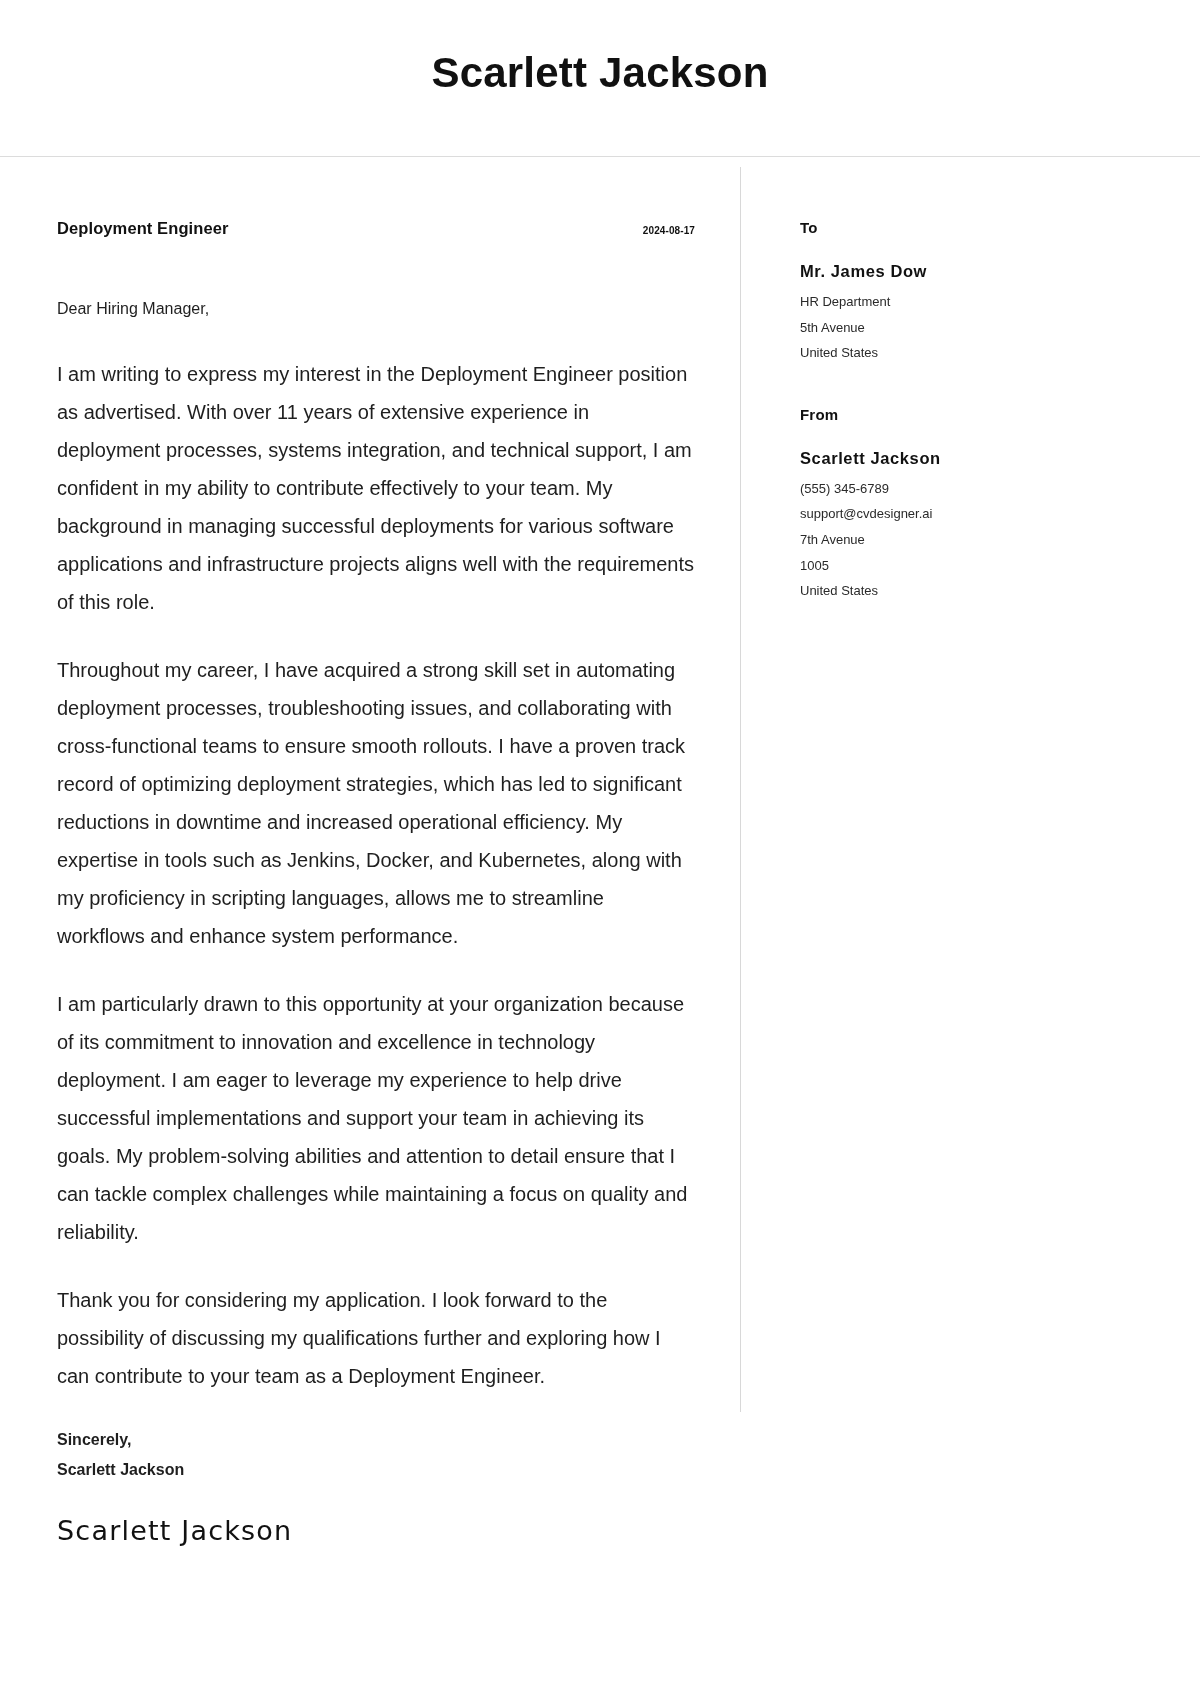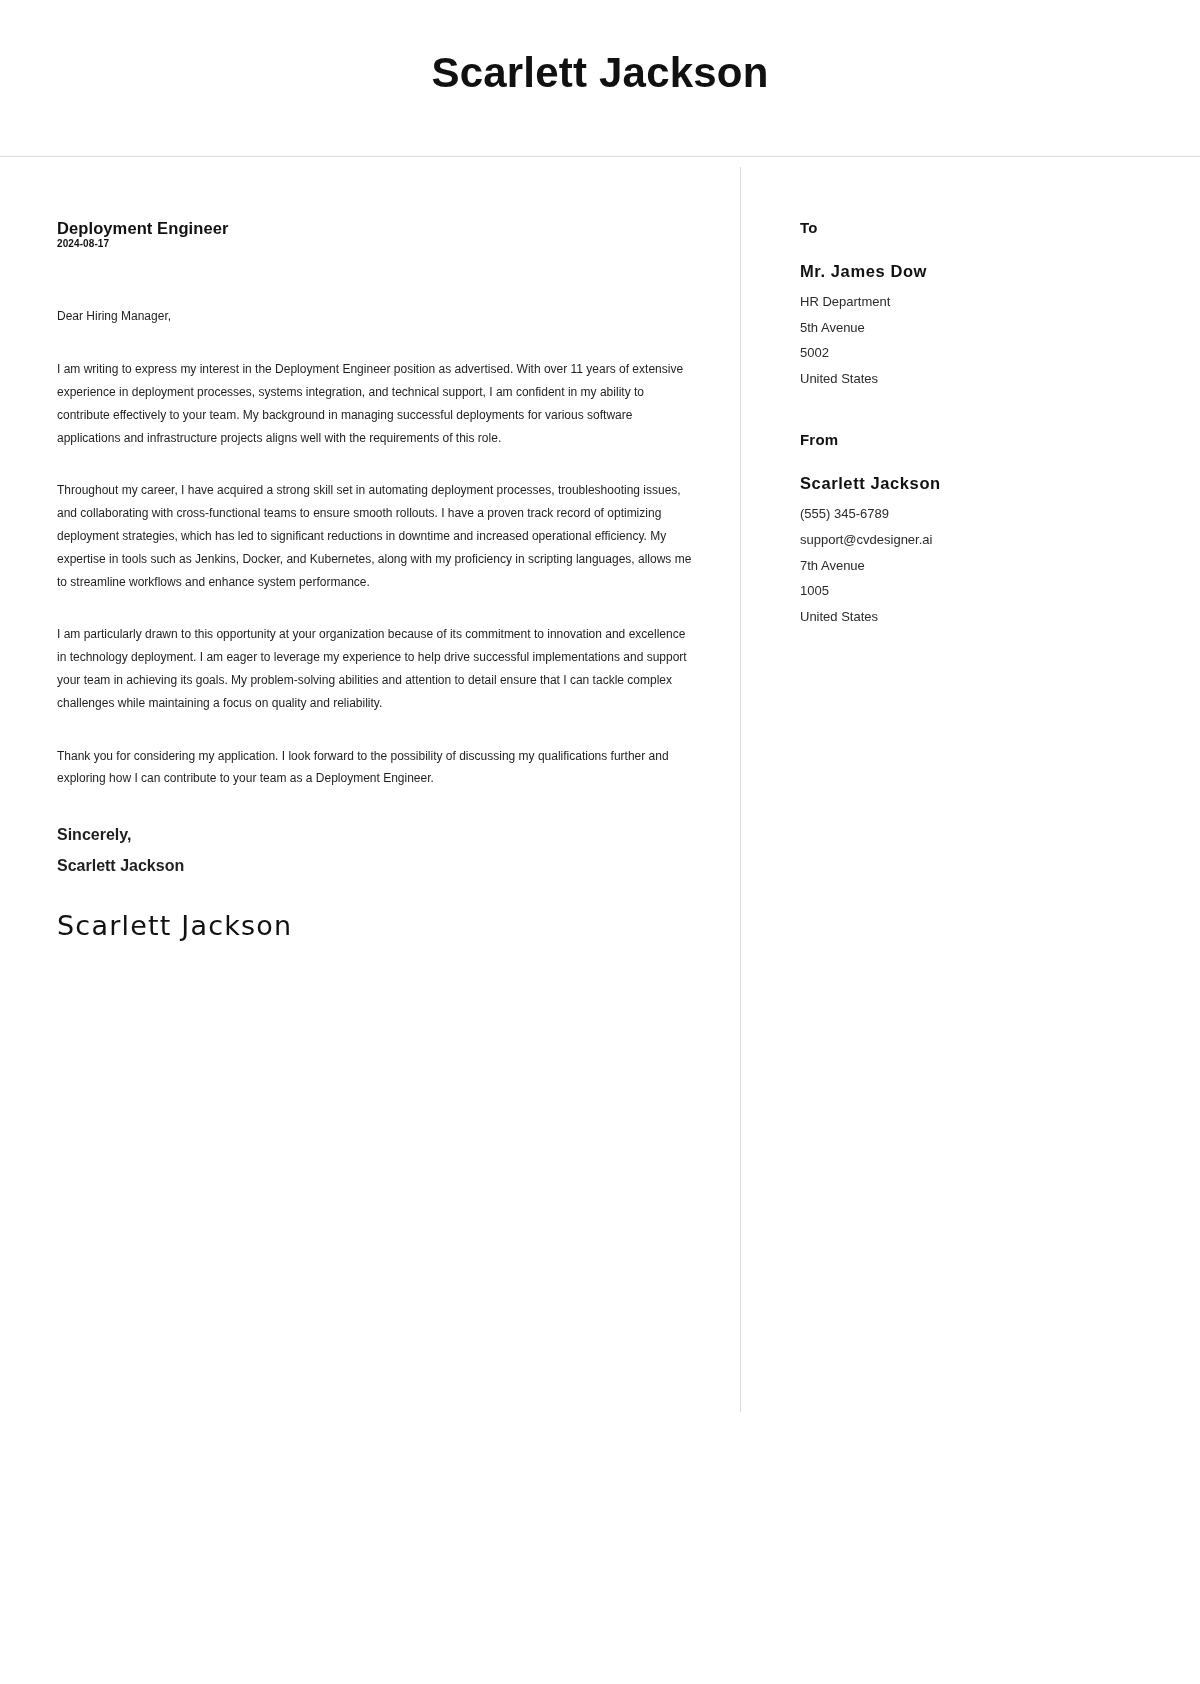--- a/index.html
+++ b/index.html
@@ -60,43 +60,42 @@
     box-sizing: border-box;
     padding: 62px 40px 0 59px;
   }
 
   
   .meta-row {
     display: flex;
     justify-content: space-between;
     align-items: baseline;
     margin-bottom: 56px;
-    flex-direction: column;
   }
   .job-title {
     font-size: 16.5px;
     font-weight: 700;
     color: #111111;
     letter-spacing: 0.1px;
   }
   .letter-date {
     font-size: 10px;
     font-weight: 700;
     color: #111111;
     letter-spacing: 0.1px;
   }
 
   .salutation {
-    font-size: 12px;
+    font-size: 16px;
     line-height: 1.85;
     color: #1f1f1f;
     margin-bottom: 31px;
   }
   .para {
-    font-size: 12px;
+    font-size: 20px;
     line-height: 1.9;
     color: #1f1f1f;
     margin: 0 0 30px 0;
     text-align: left;
   }
   .closing {
     font-size: 16px;
     line-height: 1.85;
     color: #1f1f1f;
     margin-top: 6px;
@@ -170,21 +169,20 @@
 
   <div class="divider"></div>
 
   <div class="right-col">
 
     <div class="addr-block">
       <div class="addr-label">To</div>
       <div class="addr-name">Mr. James Dow</div>
       <div class="addr-line">HR Department</div>
       <div class="addr-line">5th Avenue</div>
-      <div class="addr-line">5002</div>
       <div class="addr-line">United States</div>
     </div>
 
     <div class="addr-block from-block">
       <div class="addr-label">From</div>
       <div class="addr-name">Scarlett Jackson</div>
       <div class="addr-line">(555) 345-6789</div>
       <div class="addr-line">support@cvdesigner.ai</div>
       <div class="addr-line">7th Avenue</div>
       <div class="addr-line">1005</div>

